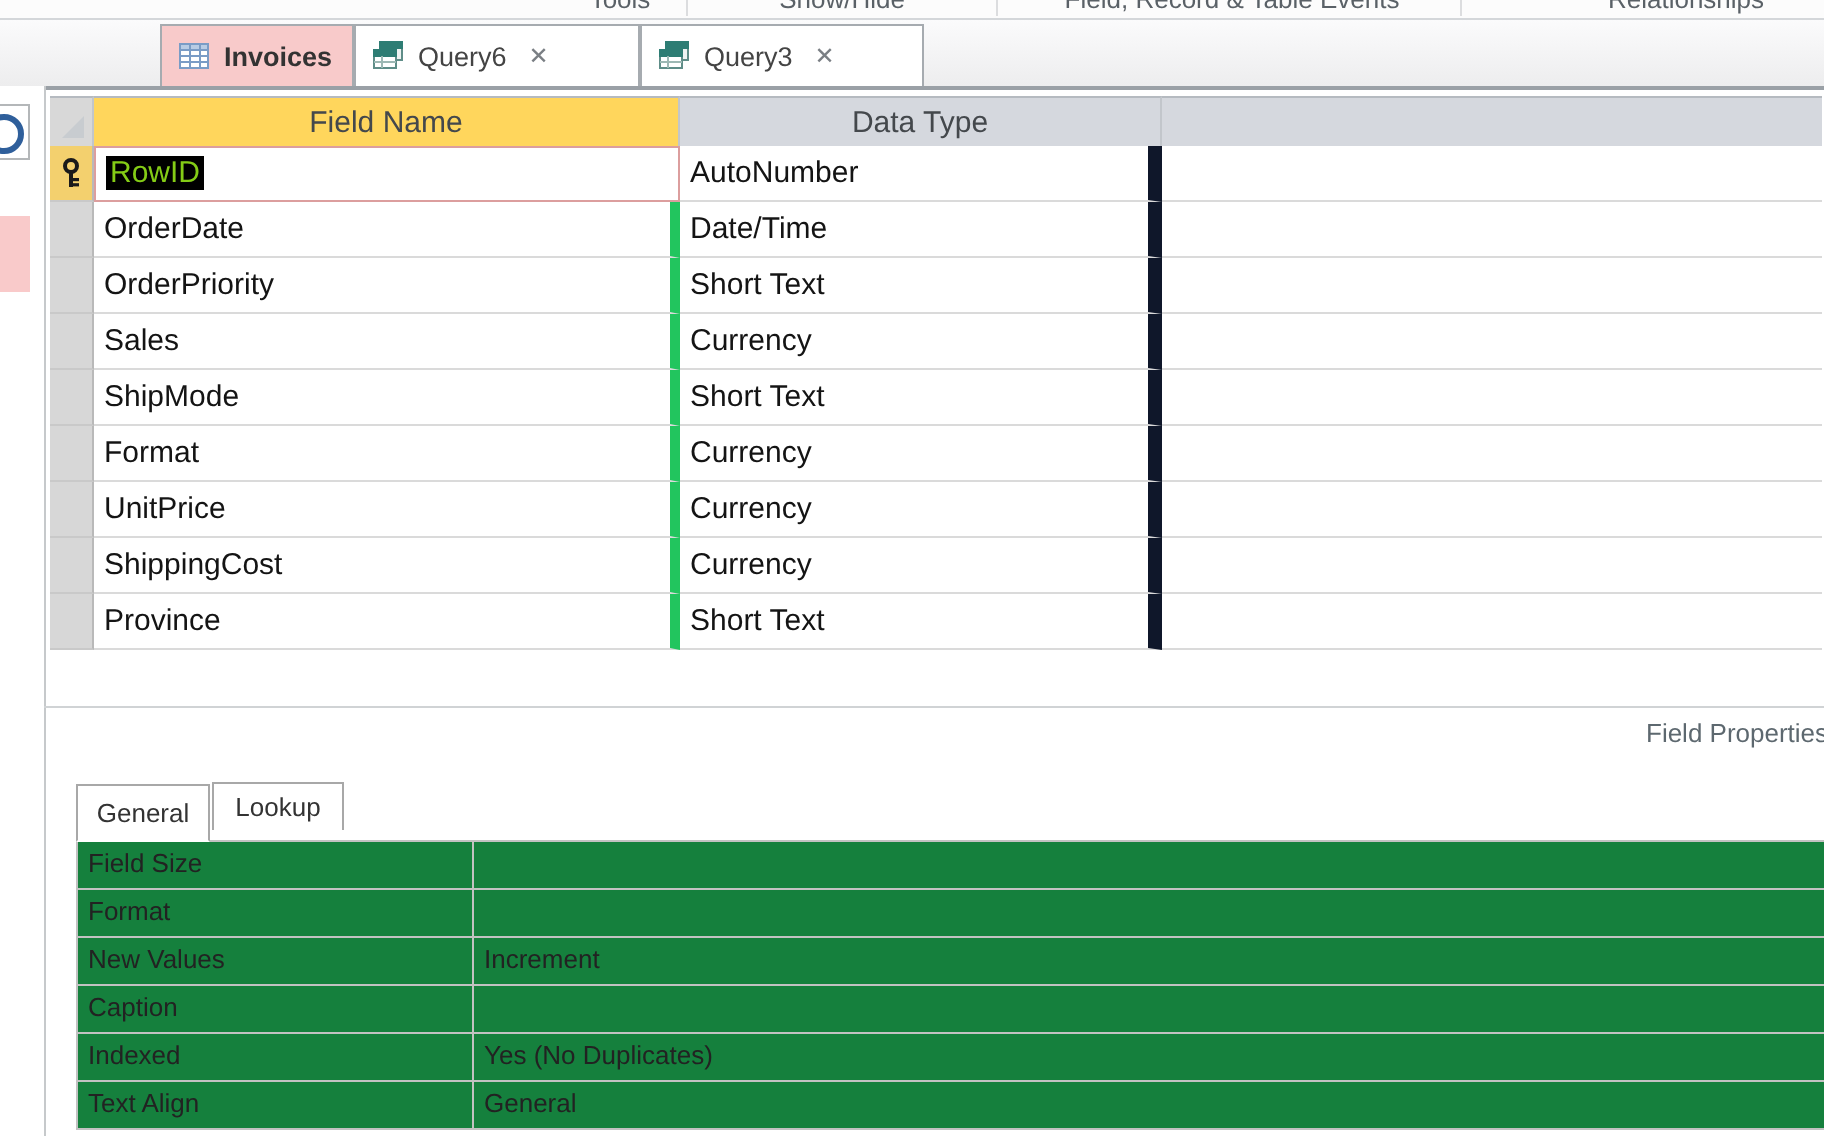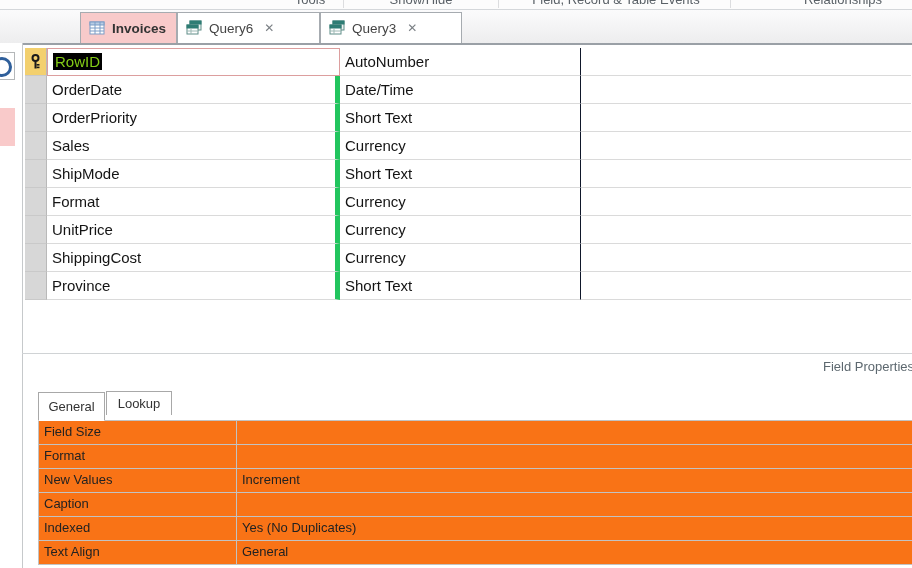--- a/index.html
+++ b/index.html
@@ -45,38 +45,38 @@
   .hdr-desc{width:330px;background:#d5d8de;border-right:none;}
 
   .field-row{display:flex;height:28px;}
   .sel-cell{box-sizing:border-box;width:22px;background:#d7d7d7;
     border-right:1px solid #b9b9b9;border-bottom:1px solid #c9c9c9;
     display:flex;align-items:center;justify-content:center;}
   .sel-cell.current{background:#f3d06e;}
   .cell{box-sizing:border-box;height:28px;line-height:27px;font-size:15px;color:#141414;
     padding-left:5px;border-bottom:1px solid #dadada;background:#fff;white-space:nowrap;overflow:hidden;}
   .cell.name{width:293px;border-right:5px solid #22c55e;}
-  .cell.type{width:241px;border-right:1px solid #0f172a;}
+  .cell.type{width:241px;border-right:7px solid #0f172a;}
   .cell.desc{width:330px;border-right:none;}
   .cell.current-cell{border:1px solid #dc9e9e;line-height:26px;}
   .sel-text{background:#000;color:#84cc16;padding:0 2px;}
 
   
   .split{position:absolute;left:22px;top:353px;width:890px;height:1px;background:#d0d3d5;}
 
   
   .fp-title{position:absolute;left:823px;top:359px;font-size:13px;color:#5d686f;white-space:nowrap;}
   .prop-tab{position:absolute;box-sizing:border-box;background:#fff;border:1px solid #a8a8a8;
     text-align:center;font-size:13px;color:#333;cursor:default;}
   .prop-tab.general{left:38px;top:392px;width:67px;height:29px;line-height:27px;
     border-bottom:1px solid #fff;z-index:2;}
   .prop-tab.lookup{left:106px;top:391px;width:66px;height:24px;line-height:23px;border-bottom:none;}
   .prop-grid{position:absolute;left:38px;top:420px;width:874px;
     border-top:1px solid #c2c2c2;border-left:1px solid #c2c2c2;z-index:1;}
-  .prop-row{display:flex;height:23px;border-bottom:1px solid #c2c2c2;background:#f97316;}
+  .prop-row{display:flex;height:23px;border-bottom:1px solid #c2c2c2;background:#15803d;}
   .prop-label{box-sizing:border-box;width:198px;border-right:1px solid #c2c2c2;
     font-size:13px;color:#222;line-height:22px;padding-left:5px;white-space:nowrap;overflow:hidden;}
   .prop-value{flex:1;font-size:13px;color:#222;line-height:22px;padding-left:5px;white-space:nowrap;overflow:hidden;}
 </style>
 </head>
 <body>
 
 <div id="app">
 
   <div class="ribbon-strip">
@@ -129,20 +129,28 @@
   </div>
 
   <div class="left-rail">
     <div class="ring-box">
       <div class="ring"></div>
     </div>
     <div class="rail-pink"></div>
   </div>
 
   <div class="grid">
+    <div class="hdr-row">
+      <div class="hdr-cell hdr-corner">
+        <div class="corner-tri"></div>
+      </div>
+      <div class="hdr-cell hdr-fieldname">Field Name</div>
+      <div class="hdr-cell hdr-datatype">Data Type</div>
+      <div class="hdr-cell hdr-desc"></div>
+    </div>
     <div>
         <div class="field-row">
           <div class="sel-cell current">
             <svg width="11" height="15" viewBox="0 0 11 15">
               <circle cx="5.5" cy="4" r="3" fill="none" stroke="#1a1a1a" stroke-width="2"></circle>
               <rect x="4.5" y="6.5" width="2" height="8" fill="#1a1a1a"></rect>
               <rect x="6.5" y="10" width="3" height="1.6" fill="#1a1a1a"></rect>
               <rect x="6.5" y="12.6" width="3" height="1.6" fill="#1a1a1a"></rect>
             </svg>
           </div>

